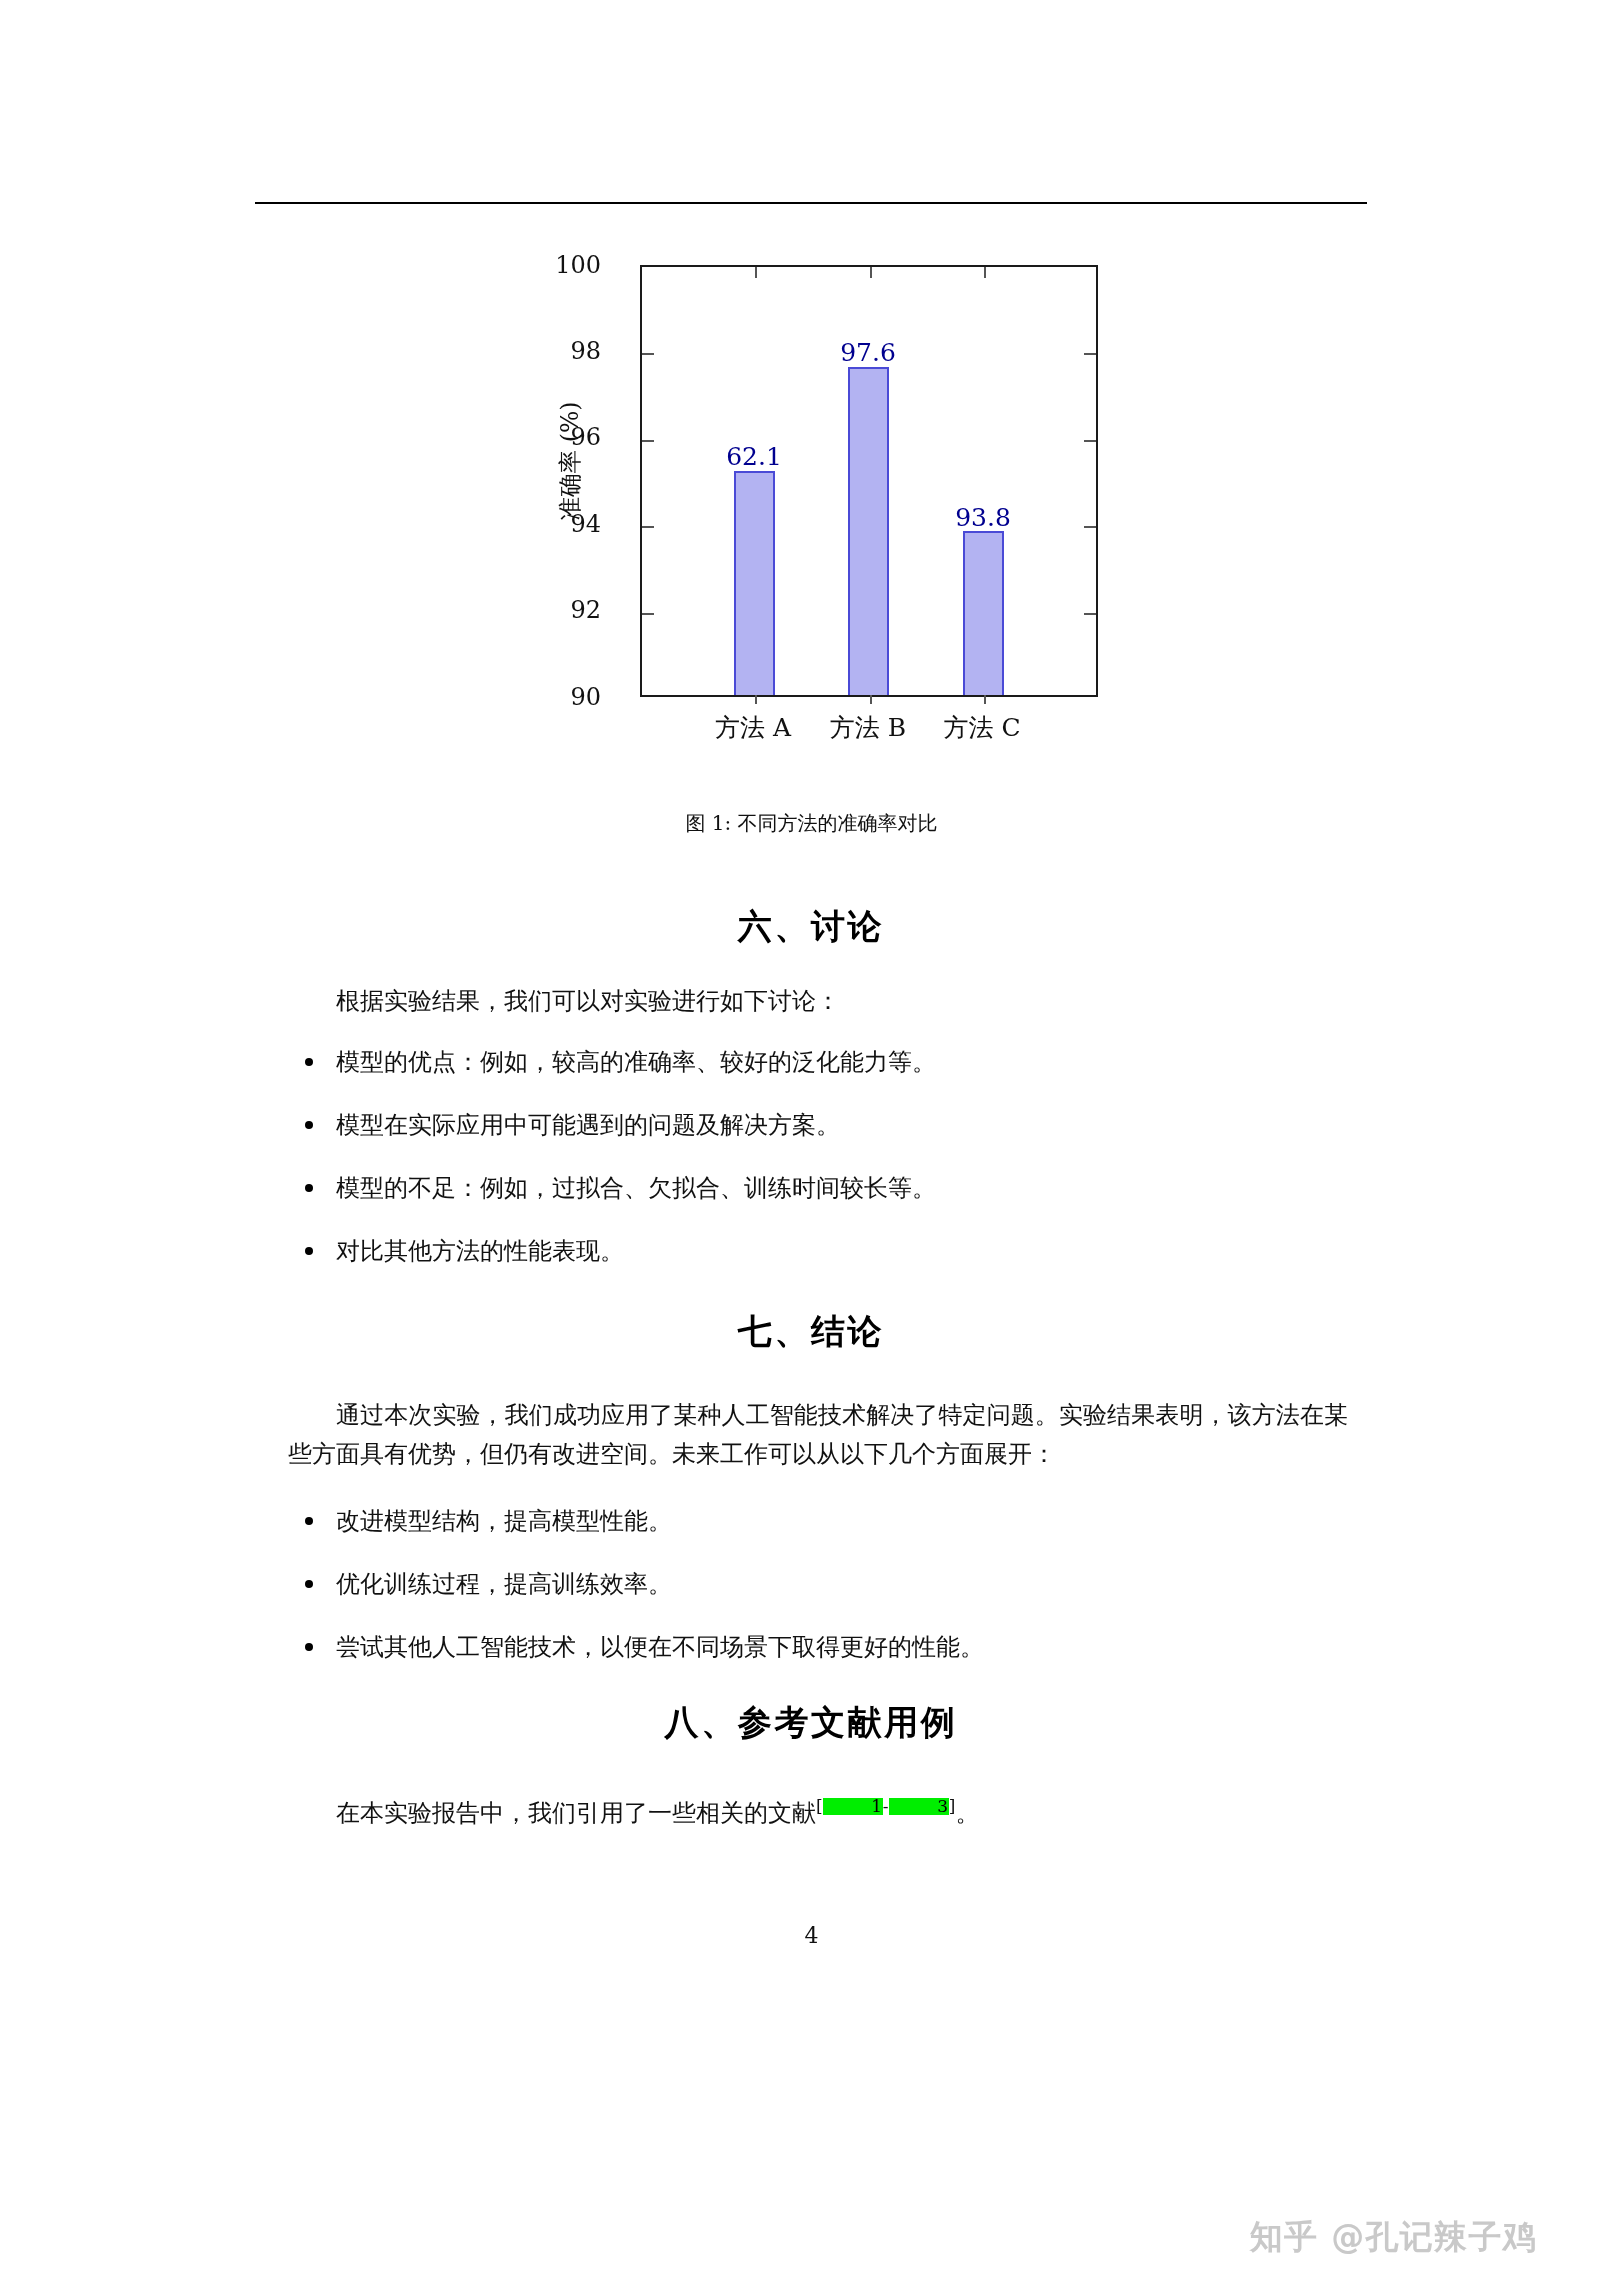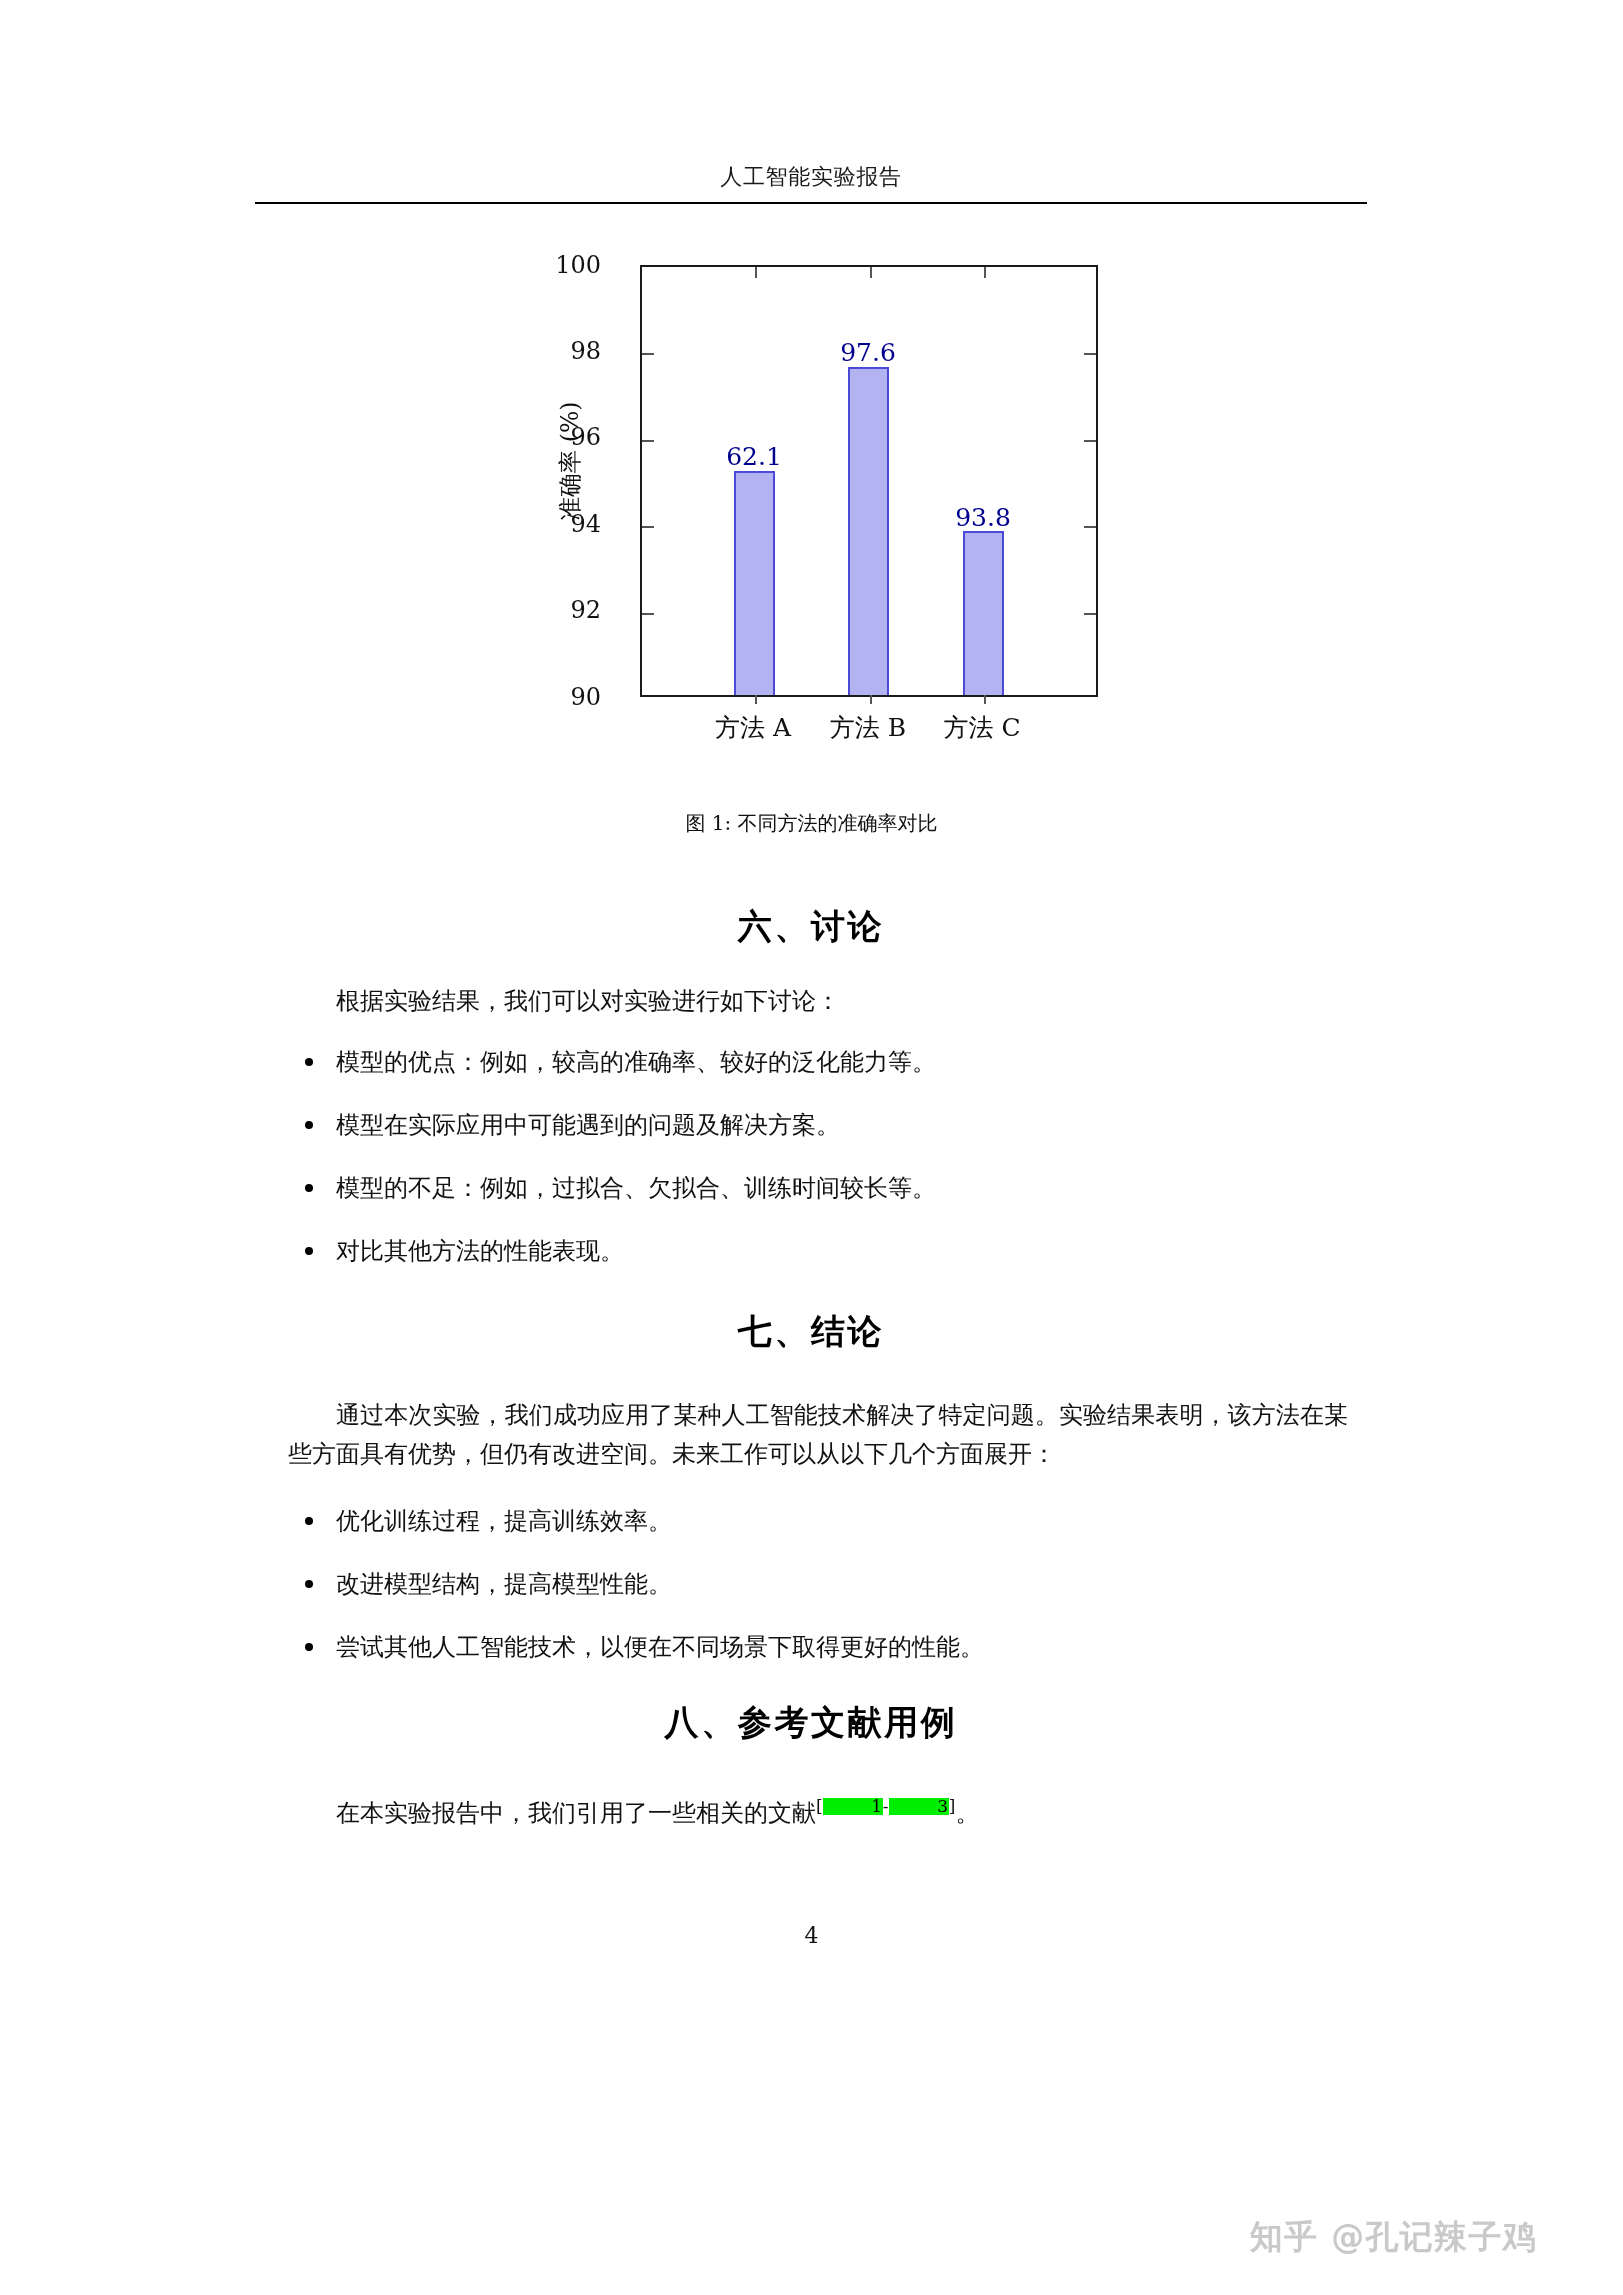--- a/index.html
+++ b/index.html
@@ -242,23 +242,20 @@
     letter-spacing: 1.3px;
     white-space: nowrap;
     margin-top: 24px;
   }
 </style>
 </head>
 <body>
 
 <div class="page">
 
-  <div class="header">
-    <span class="header-title">人工智能实验报告</span>
-  </div>
   <div class="header-rule"></div>
 
   <div class="figure">
     <div class="chart-wrap">
 
       <div class="ylabel">准确率 (%)</div>
 
       <div class="ytick-label" style="left:51px; top:15.7px;">100</div>
       <div class="ytick-label" style="left:51px; top:102px;">98</div>
       <div class="ytick-label" style="left:51px; top:188px;">96</div>
@@ -324,25 +321,25 @@
     </div>
   </div>
 
   <div class="section-heading" style="top:1309px;">七、结论</div>
 
   <div class="para indent" style="top:1396px;">通过本次实验，我们成功应用了某种人工智能技术解决了特定问题。实验结果表明，该方法在某些方面具有优势，但仍有改进空间。未来工作可以从以下几个方面展开：</div>
 
   <div class="bullet-list" style="top:1503px;">
     <div class="bullet-item">
       <span class="bullet-dot"></span>
+      <span>改进模型结构，提高模型性能。</span>
+    </div>
+    <div class="bullet-item">
+      <span class="bullet-dot"></span>
       <span>优化训练过程，提高训练效率。</span>
-    </div>
-    <div class="bullet-item">
-      <span class="bullet-dot"></span>
-      <span>改进模型结构，提高模型性能。</span>
     </div>
     <div class="bullet-item">
       <span class="bullet-dot"></span>
       <span>尝试其他人工智能技术，以便在不同场景下取得更好的性能。</span>
     </div>
   </div>
 
   <div class="section-heading" style="top:1700px;">八、参考文献用例</div>
 
   <div class="para indent" style="top:1793px;">

